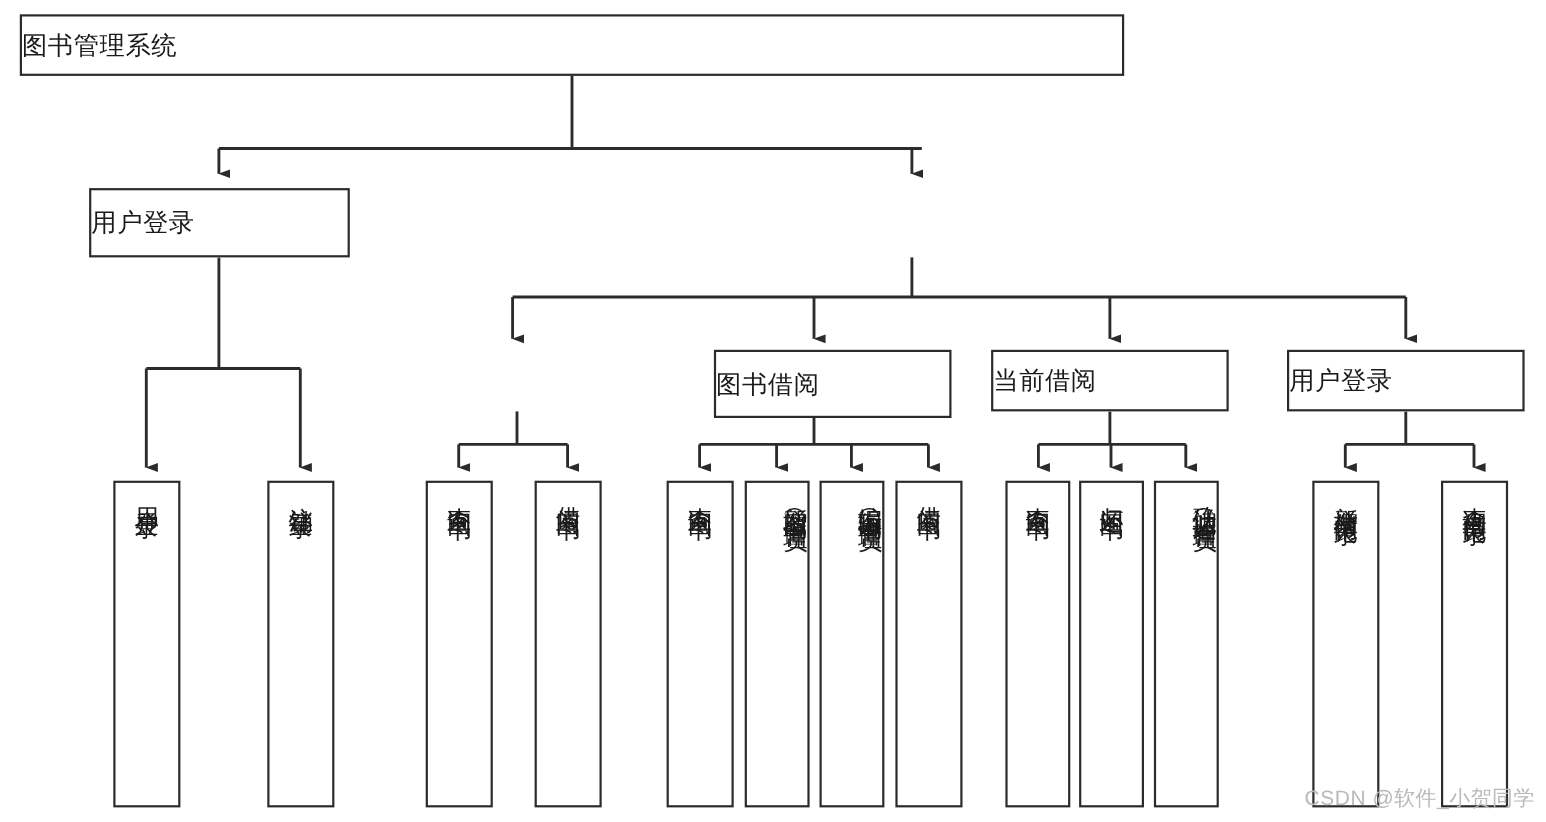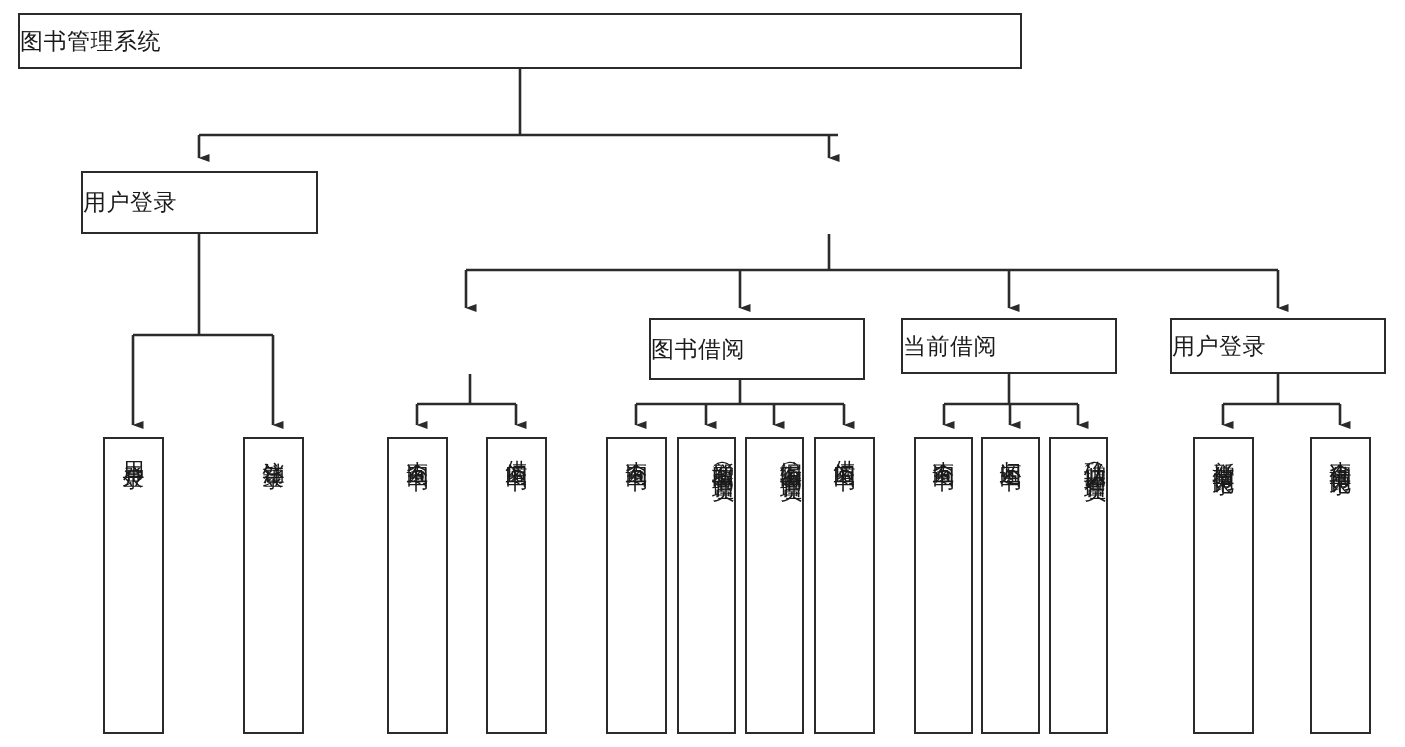--- a/index.html
+++ b/index.html
@@ -186,14 +186,15 @@
   </div>
 
   <div class="node vertical" style="left:1193px; top:437px; width:61px; height:297px;">
     <span class="label">新增借阅记录</span>
   </div>
 
   <div class="node vertical" style="left:1310px; top:437px; width:61px; height:297px;">
     <span class="label">查询借阅记录</span>
   </div>
 
+  <div class="watermark">CSDN @软件_小贺同学</div>
 
 </div>
 
 </body></html>

